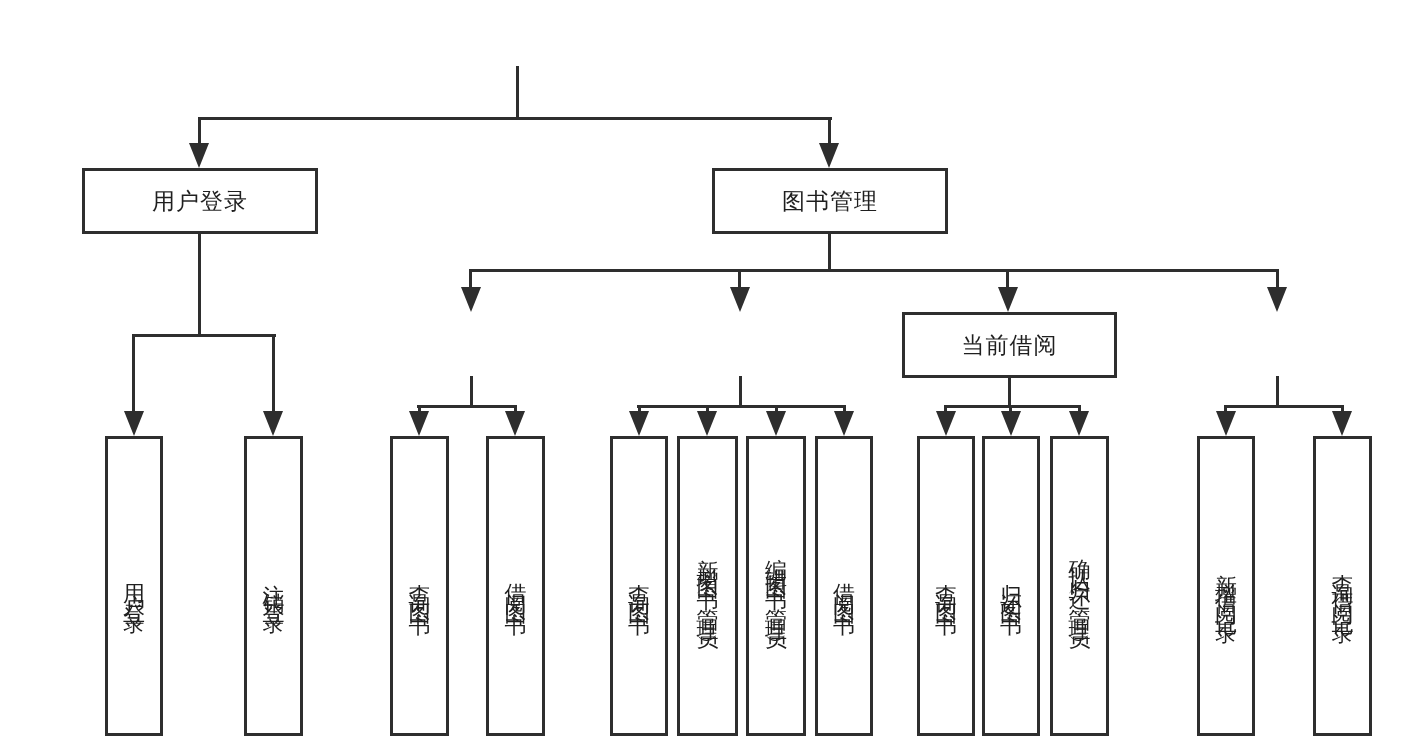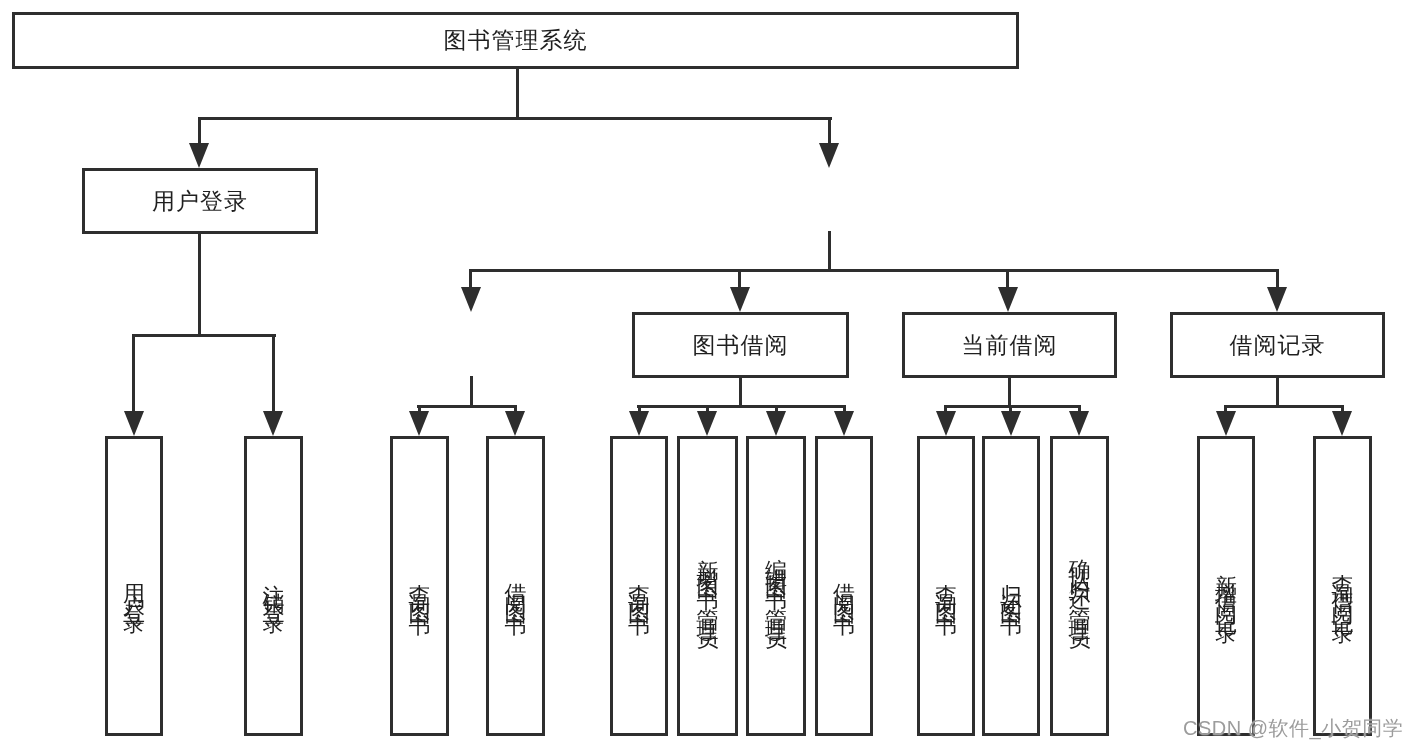--- a/index.html
+++ b/index.html
@@ -58,61 +58,55 @@
     text-shadow: 0 0 2px #ffffff;
     white-space: nowrap;
     z-index: 5;
   }
 </style>
 </head>
 <body>
 
 <div id="stage">
 
-  <div class="node h" style="left:12px; top:12px; width:1007px; height:57px;">
-    <span>图书管理系统</span>
-  </div>
 
   <div class="line" style="left:516px; top:66px; width:3px; height:54px;"></div>
   <div class="line" style="left:198px; top:117px; width:634px; height:3px;"></div>
   <div class="line" style="left:198px; top:117px; width:3px; height:30px;"></div>
   <div class="line" style="left:828px; top:117px; width:3px; height:30px;"></div>
   <div class="arrow" style="left:189px; top:143px;"></div>
   <div class="arrow" style="left:819px; top:143px;"></div>
 
   <div class="node h" style="left:82px; top:168px; width:236px; height:66px;">
     <span>用户登录</span>
+  </div>
+  <div class="node h" style="left:712px; top:168px; width:236px; height:66px;">
+    <span>图书管理</span>
   </div>
 
   <div class="line" style="left:198px; top:231px; width:3px; height:105px;"></div>
   <div class="line" style="left:132px; top:334px; width:144px; height:3px;"></div>
   <div class="line" style="left:132px; top:334px; width:3px; height:80px;"></div>
   <div class="line" style="left:272px; top:334px; width:3px; height:80px;"></div>
   <div class="arrow" style="left:124px; top:411px;"></div>
   <div class="arrow" style="left:263px; top:411px;"></div>
 
   <div class="line" style="left:828px; top:231px; width:3px; height:41px;"></div>
   <div class="line" style="left:469px; top:269px; width:810px; height:3px;"></div>
   <div class="line" style="left:469px; top:269px; width:3px; height:20px;"></div>
   <div class="line" style="left:738px; top:269px; width:3px; height:20px;"></div>
   <div class="line" style="left:1006px; top:269px; width:3px; height:20px;"></div>
   <div class="line" style="left:1276px; top:269px; width:3px; height:20px;"></div>
   <div class="arrow" style="left:461px; top:287px;"></div>
   <div class="arrow" style="left:730px; top:287px;"></div>
   <div class="arrow" style="left:998px; top:287px;"></div>
   <div class="arrow" style="left:1267px; top:287px;"></div>
 
-  <div class="node h" style="left:632px; top:312px; width:217px; height:66px;">
-    <span>图书借阅</span>
-  </div>
   <div class="node h" style="left:902px; top:312px; width:215px; height:66px;align-items:center;">
     <span>当前借阅</span>
-  </div>
-  <div class="node h" style="left:1170px; top:312px; width:215px; height:66px;">
-    <span>借阅记录</span>
   </div>
 
   <div class="line" style="left:470px; top:376px; width:3px; height:32px;"></div>
   <div class="line" style="left:739px; top:376px; width:3px; height:32px;"></div>
   <div class="line" style="left:1008px; top:376px; width:3px; height:32px;"></div>
   <div class="line" style="left:1276px; top:376px; width:3px; height:32px;"></div>
 
   <div class="line" style="left:417px; top:405px; width:100px; height:3px;"></div>
   <div class="line" style="left:637px; top:405px; width:209px; height:3px;"></div>
   <div class="line" style="left:944px; top:405px; width:137px; height:3px;"></div>
@@ -181,15 +175,14 @@
     <span>确认归还（管理员）</span>
   </div>
 
   <div class="node v" style="left:1197px; top:436px; width:58px; height:300px;">
     <span>新增借阅记录</span>
   </div>
   <div class="node v" style="left:1313px; top:436px; width:59px; height:300px;">
     <span>查询借阅记录</span>
   </div>
 
-  <div class="watermark">CSDN @软件_小贺同学</div>
 
 </div>
 
 </body></html>

